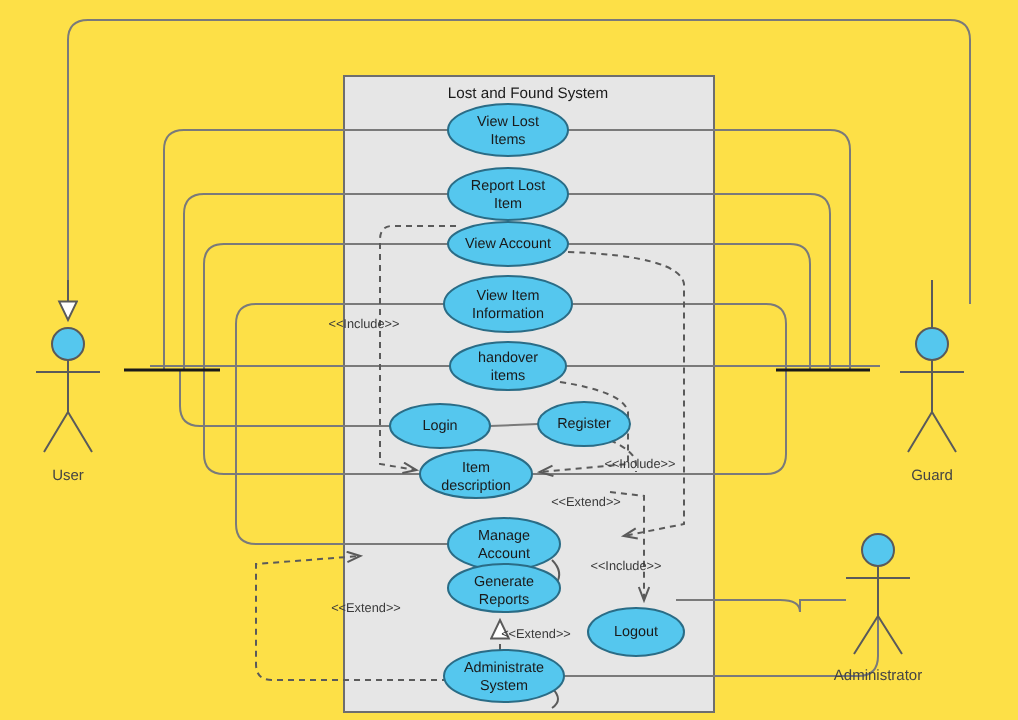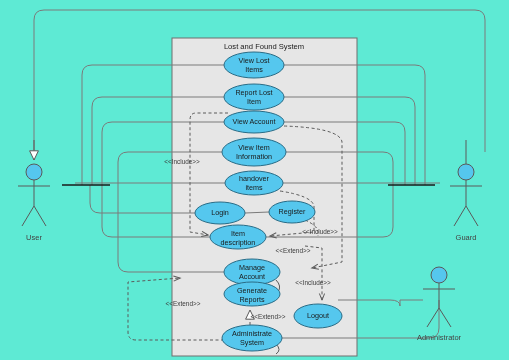--- a/index.html
+++ b/index.html
@@ -7,21 +7,21 @@
     padding: 0;
     background: #ffffff;
   }
   body {
     font-family: "Liberation Sans", sans-serif;
   }
   #canvas {
     position: relative;
     width: 509px;
     height: 360px;
-    background: #5eead4;
+    background: #fde047;
     overflow: hidden;
   }
   #diagram-svg {
     position: absolute;
     left: 0;
     top: 0;
     width: 509px;
     height: 360px;
   }
   .uc-label {

